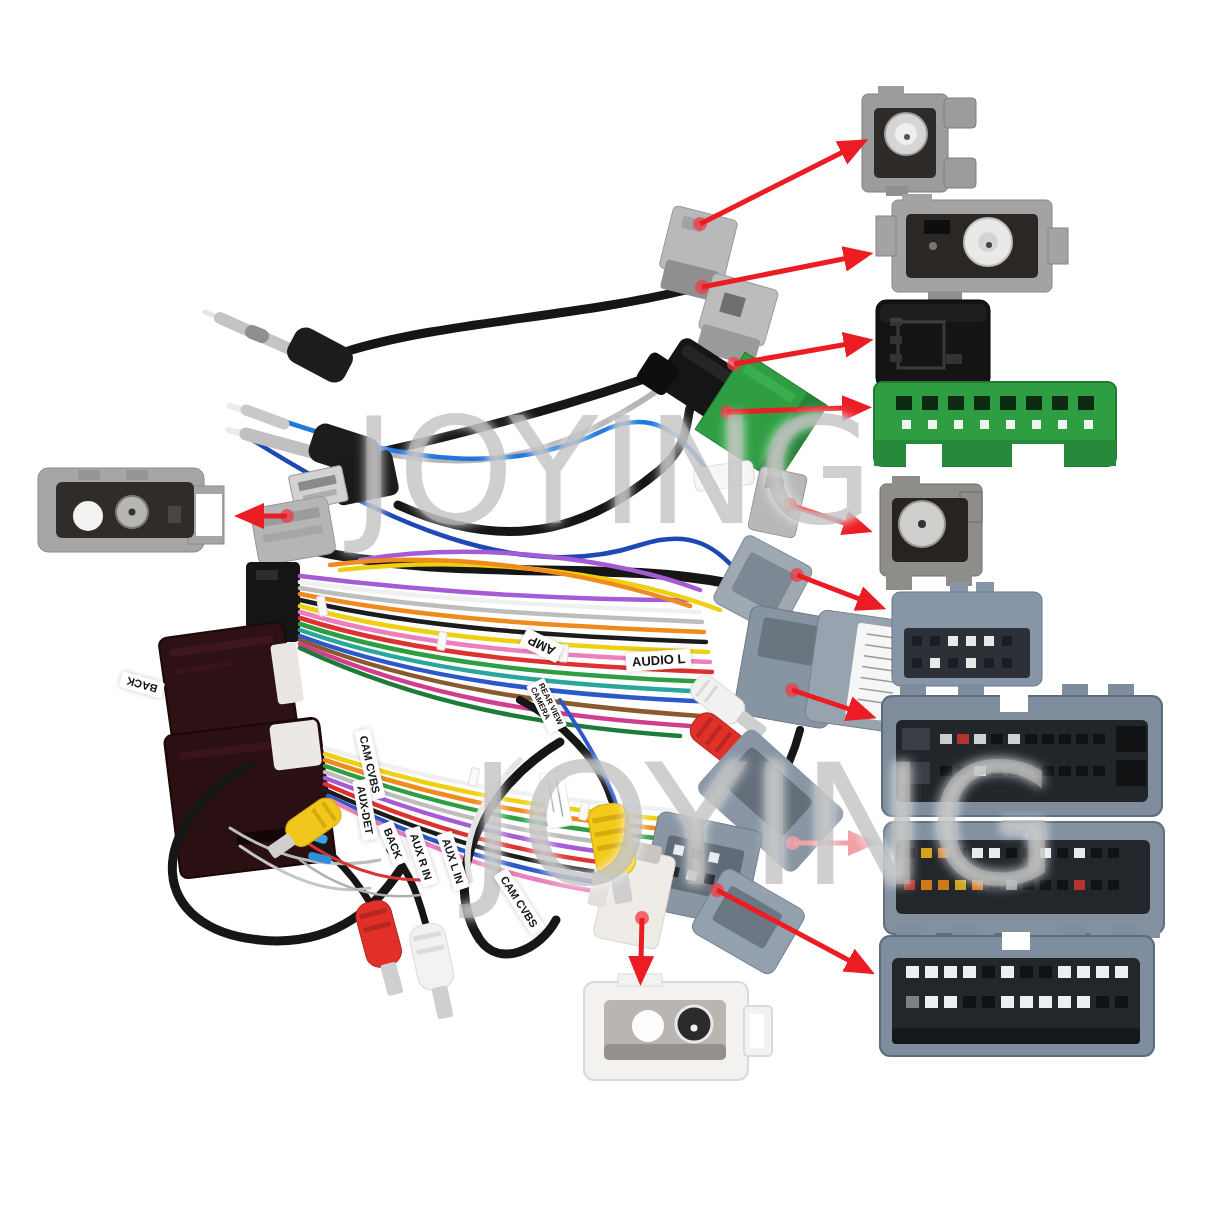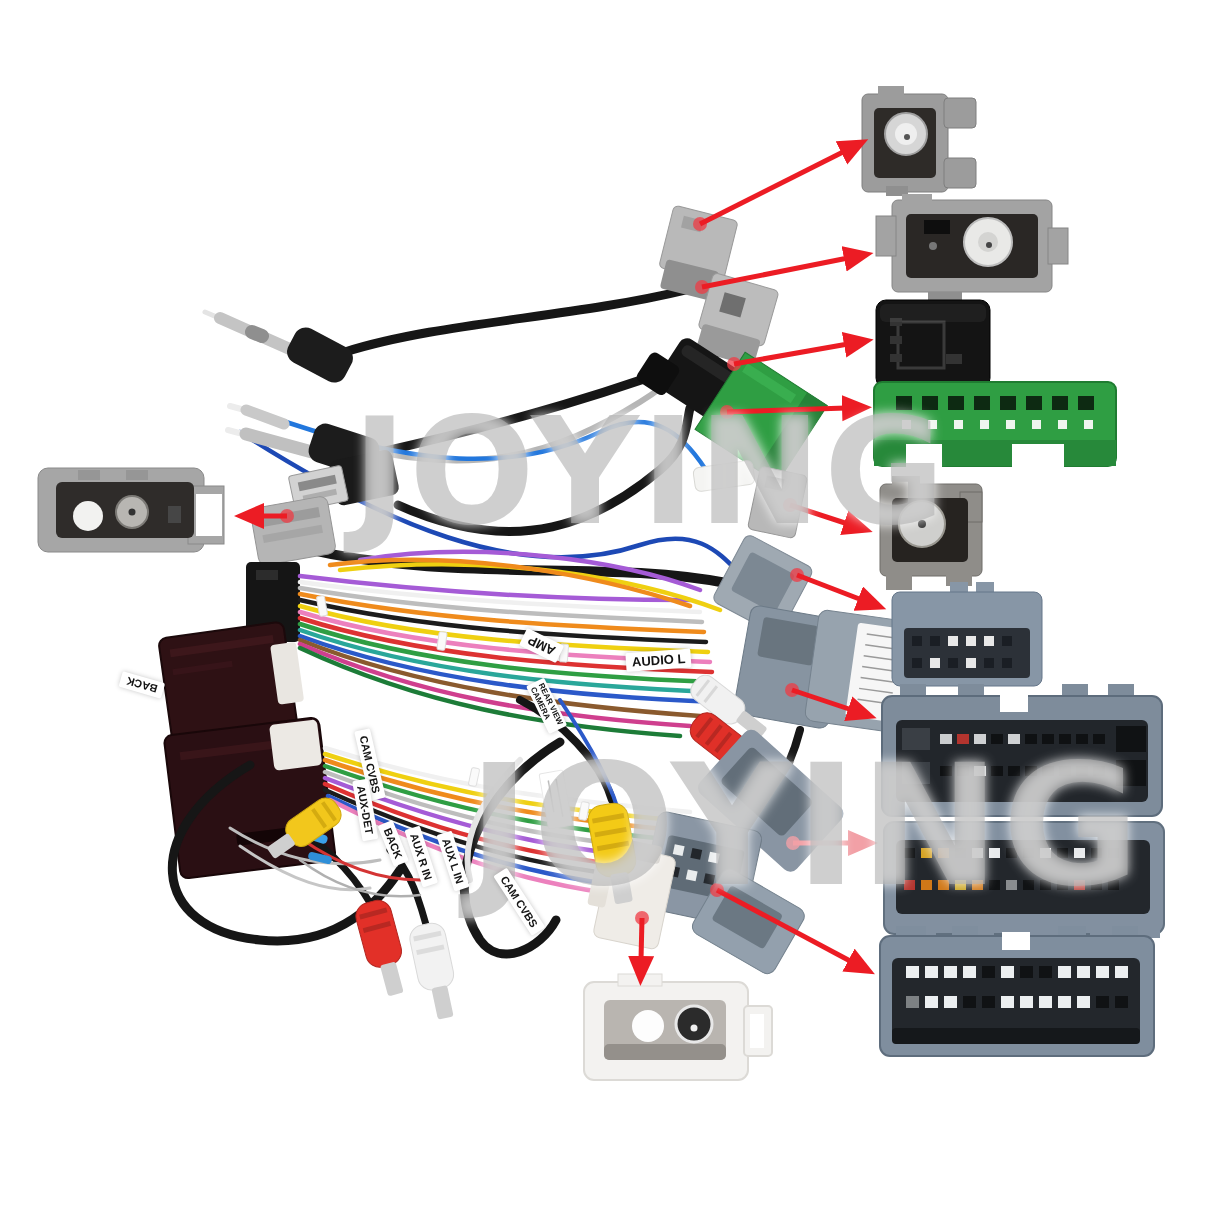--- a/index.html
+++ b/index.html
@@ -1,19 +1,19 @@
 <!DOCTYPE html>
 <html><head>
 <meta charset="utf-8">
 <style>
   html,body{margin:0;padding:0;background:#ffffff;}
   #canvas{position:relative;width:1220px;height:1220px;background:#ffffff;overflow:hidden;
           font-family:"Liberation Sans", sans-serif;}
   #scene{position:absolute;left:0;top:0;}
-  .wm{position:absolute;font-family:"DejaVu Sans", sans-serif;font-weight:bold;
+  .wm{position:absolute;font-family:"DejaVu Sans", sans-serif;font-weight:normal;
       color:rgba(178,178,178,0.62);line-height:1;letter-spacing:2px;
       text-shadow:0 0 12px rgba(255,255,255,0.85);pointer-events:none;white-space:nowrap;}
   .tag{position:absolute;background:#ffffff;color:#141414;
        font:bold 11px "Liberation Sans", sans-serif;padding:2px 6px;border-radius:2px;
        box-shadow:0 0 5px rgba(0,0,0,0.22);white-space:nowrap;transform-origin:left center;}
   .tag.small{font-size:8px;padding:1px 4px;}
   .tag .ln{display:block;line-height:9px;}
 </style>
 </head>
 <body>

